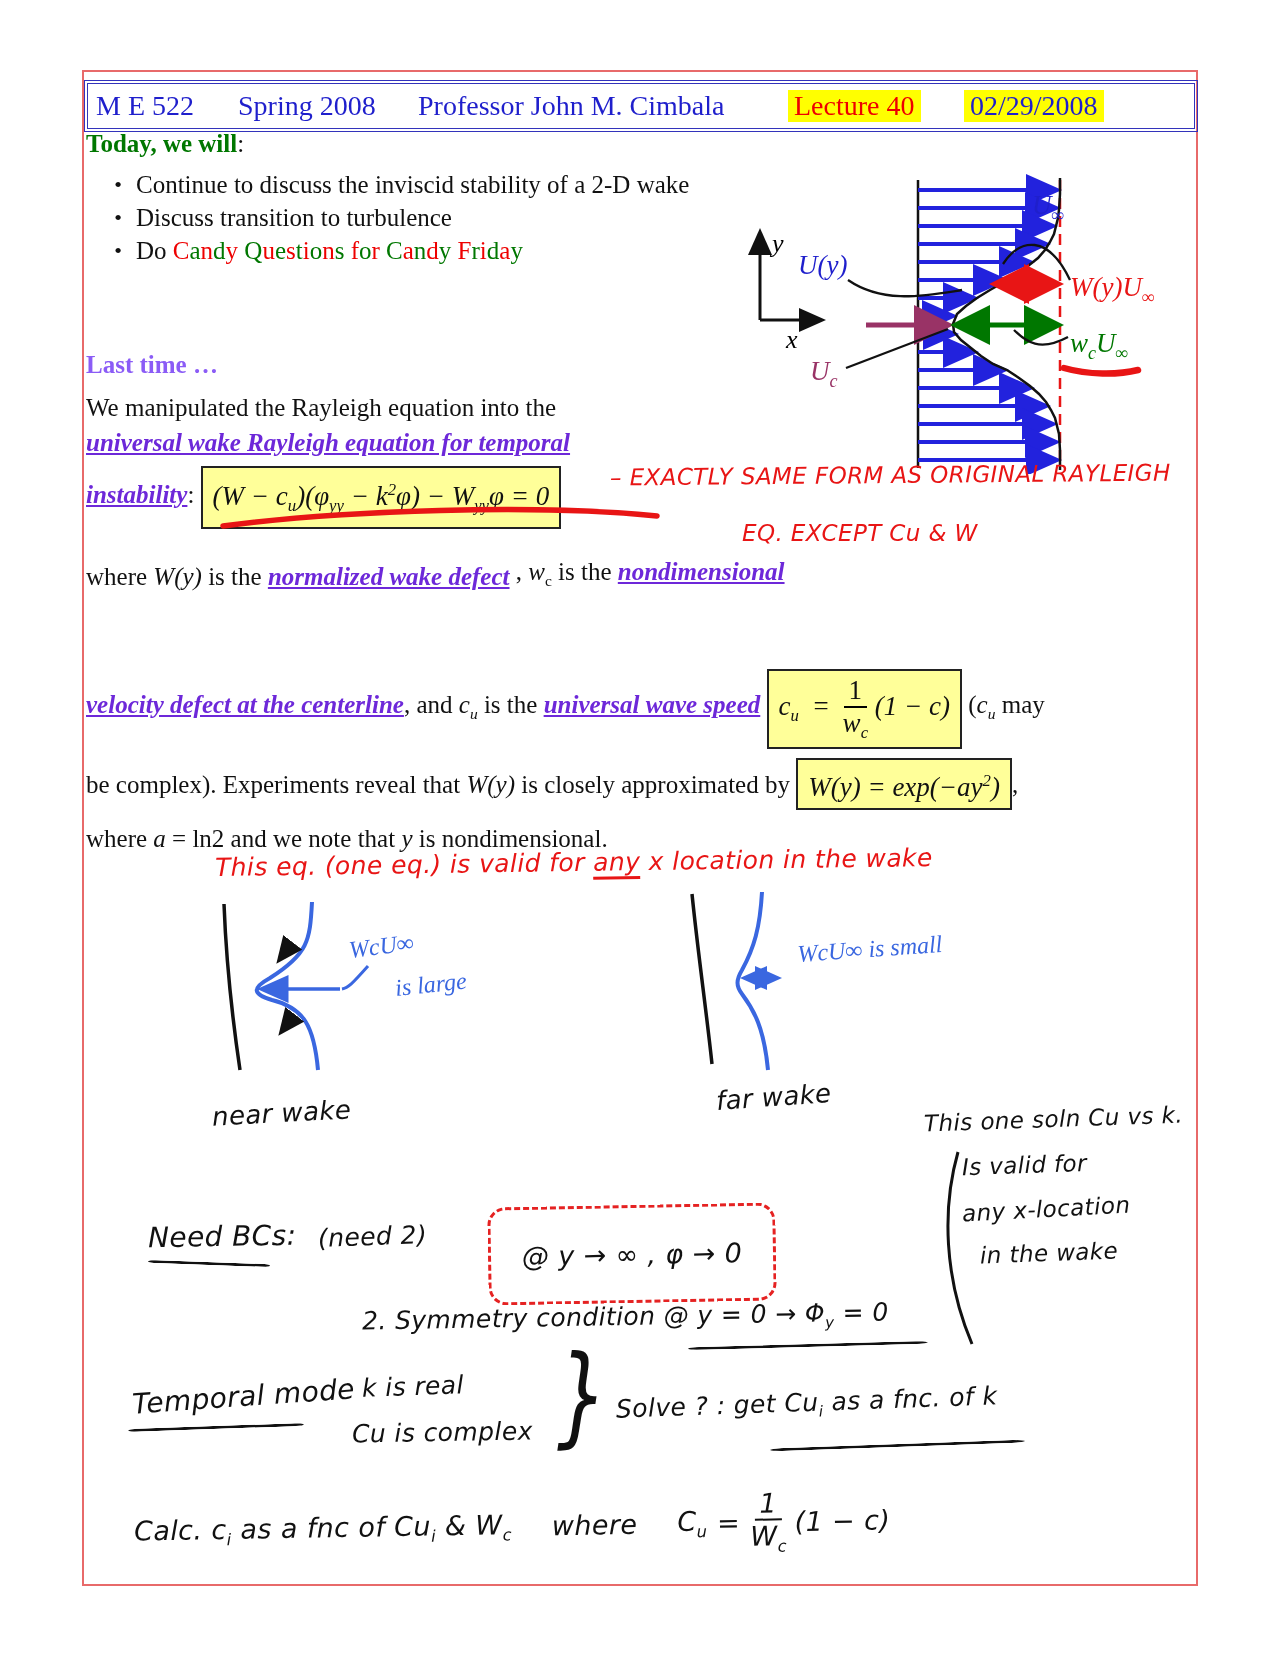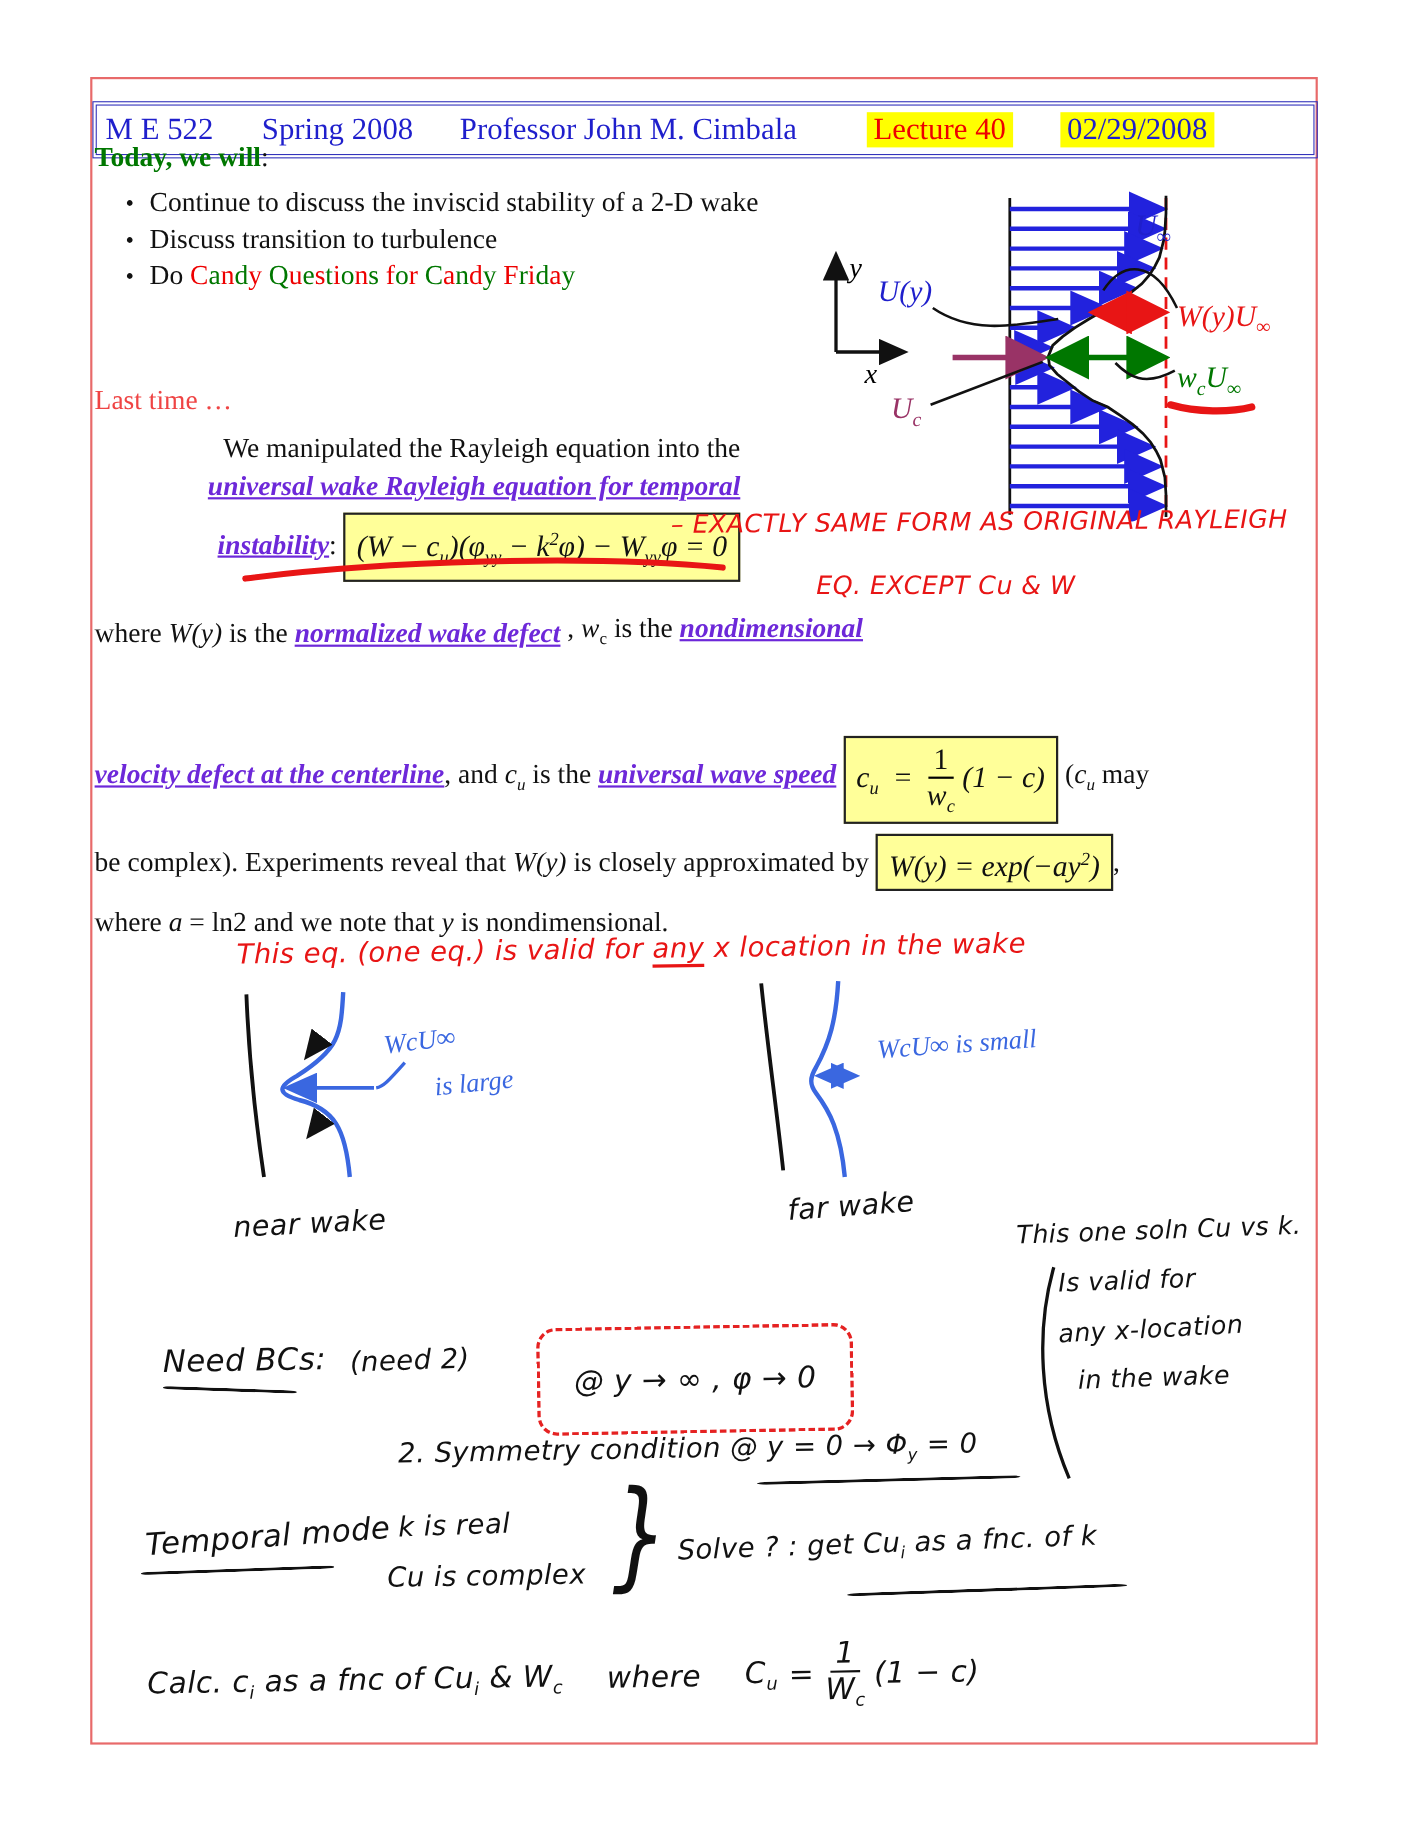--- a/index.html
+++ b/index.html
@@ -1,26 +1,26 @@
 <!DOCTYPE html>
 <html><head>
 <meta charset="utf-8">
 <style>
   html,body{margin:0;padding:0;background:#fff;}
   #canvas{position:relative;width:1280px;height:1656px;background:#fff;overflow:hidden;
           font-family:"Liberation Serif","DejaVu Serif",serif;color:#111;}
   .abs{position:absolute;}
   
   #page-border{left:82px;top:70px;width:1112px;height:1512px;border:2px solid #e86a6a;}
-  #header-box{left:84px;top:92px;width:1106px;height:44px;border:4px double #3333bb;
+  #header-box{left:84px;top:80px;width:1106px;height:44px;border:4px double #3333bb;
               display:flex;align-items:center;font-size:28px;color:#1f1fcc;white-space:nowrap;}
   .hl-yellow{background:#ffff00;padding:0 6px;}
   
   .typed{font-size:25px;line-height:33px;}
-  .blue{color:#ef4444;}
+  .blue{color:#8b5cf6;font-weight:bold;}
   .green-b{color:#007700;font-weight:bold;margin-top:40px;}
   .em-blue{color:#6d28d9;font-weight:bold;font-style:italic;text-decoration:underline;}
   .bullet-row{display:flex;}
   .bullet-dot{width:36px;text-align:center;font-size:22px;}
   
   .eqbox{display:inline-block;background:#ffff99;border:2px solid #222;padding:4px 10px;
          font-style:italic;font-size:27px;vertical-align:middle;white-space:nowrap;}
   .eqbox sub,.typed sub{font-size:0.62em;font-style:italic;}
   .eqbox sup{font-size:0.62em;}
   .frac{display:inline-flex;flex-direction:column;align-items:center;vertical-align:middle;line-height:1.15;}
@@ -136,21 +136,21 @@
 
     <text x="100" y="102" font-size="27" font-style="italic" fill="#1f1fcc">U(y)</text>
     <text x="112" y="208" font-size="27" font-style="italic" fill="#993366"><tspan>U</tspan><tspan dy="7" font-size="18">c</tspan></text>
     <text x="334" y="42" font-size="27" font-style="italic" fill="#1f1fcc"><tspan>U</tspan><tspan dy="7" font-size="18">∞</tspan></text>
     <text x="372" y="124" font-size="27" font-style="italic" fill="#e81515"><tspan>W(y)U</tspan><tspan dy="7" font-size="18">∞</tspan></text>
     <text x="372" y="180" font-size="27" font-style="italic" fill="#007700"><tspan>w</tspan><tspan dy="7" font-size="18">c</tspan><tspan dy="-7" font-size="27">U</tspan><tspan dy="7" font-size="18">∞</tspan></text>
   </svg>
 
   <div class="abs typed blue" style="left:86px;top:348px;">Last time …</div>
 
-  <div class="abs typed" style="left:73px;top:390px;width:600px;line-height:35px;text-align:right;">
+  <div class="abs typed" style="left:86px;top:390px;width:600px;line-height:35px;">
     <div>We manipulated the Rayleigh equation into the</div>
     <div class="em-blue">universal wake Rayleigh equation for temporal</div>
     <div style="margin-top:6px;">
       <span class="em-blue">instability</span><span>:</span>
       <span class="eqbox">
         <span>(W − c</span><sub>u</sub><span>)(φ</span><sub>yy</sub><span> − k</span><sup>2</sup><span>φ) − W</span><sub>yy</sub><span>φ = 0</span>
       </span>
     </div>
   </div>
 

